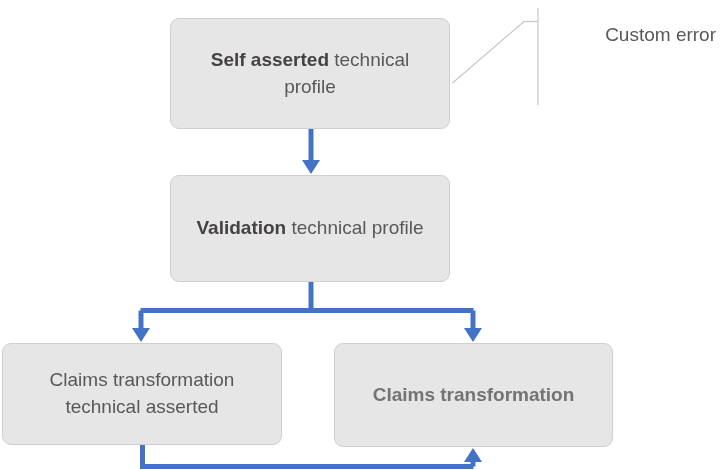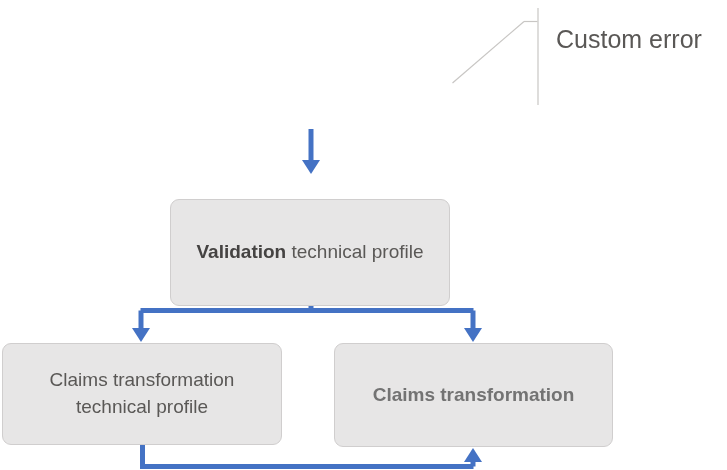--- a/index.html
+++ b/index.html
@@ -51,21 +51,21 @@
     color: #454342;
   }
   .node-label .rg {
     font-weight: normal;
     color: #5A5856;
   }
   #node-self-asserted {
     left: 170px; top: 18px; width: 280px; height: 111px;
   }
   #node-validation {
-    left: 170px; top: 175px; width: 280px; height: 107px; margin-top: 24px;
+    left: 170px; top: 175px; width: 280px; height: 107px;
   }
   #node-claims-transformation-tp {
     left: 2px; top: 343px; width: 280px; height: 102px;
   }
   #node-claims-transformation {
     left: 334px; top: 343px; width: 279px; height: 104px;
   }
   #node-claims-transformation-tp .node-label,
   #node-claims-transformation-tp .node-label .rg {
     font-weight: normal;
@@ -73,23 +73,23 @@
   }
   #node-claims-transformation .node-label {
     font-weight: bold;
     color: #737373;
   }
   #callout-annotation {
     position: absolute;
     left: 556px;
     top: 22px;
     width: 160px;
-    text-align: left;
+    text-align: right;
     color: #5A5856;
-    font-size: 25px;
+    font-size: 19px;
     line-height: 1.42;
     font-weight: normal;
   }
 </style>
 </head>
 <body>
 
 <div id="diagram-root">
 
   <svg id="connector-layer" viewBox="0 0 727 470" width="727" height="470" xmlns="http://www.w3.org/2000/svg">
@@ -115,27 +115,30 @@
     </g>
 
     <g>
       <path d="M 142.5 445 L 142.5 466.5" stroke="#4472C4" stroke-width="5" fill="none"></path>
       <path d="M 140 466.5 L 473.5 466.5" stroke="#4472C4" stroke-width="5" fill="none"></path>
       <path d="M 473 466.5 L 473 462" stroke="#4472C4" stroke-width="5" fill="none"></path>
       <path d="M 464 462 L 482 462 L 473 448 Z" fill="#4472C4"></path>
     </g>
   </svg>
 
+  <div class="node-box" id="node-self-asserted">
+    <span class="node-label"><b>Self asserted</b><span class="rg"> technical profile</span></span>
+  </div>
 
   <div class="node-box" id="node-validation">
     <span class="node-label"><b>Validation</b><span class="rg"> technical profile</span></span>
   </div>
 
   <div class="node-box" id="node-claims-transformation-tp">
-    <span class="node-label">Claims transformation technical profile</span>
+    <span class="node-label">Claims transformation technical asserted</span>
   </div>
 
   <div class="node-box" id="node-claims-transformation">
     <span class="node-label">Claims transformation</span>
   </div>
 
   <div id="callout-annotation">
     <span>Custom error</span><br>
   </div>
 

